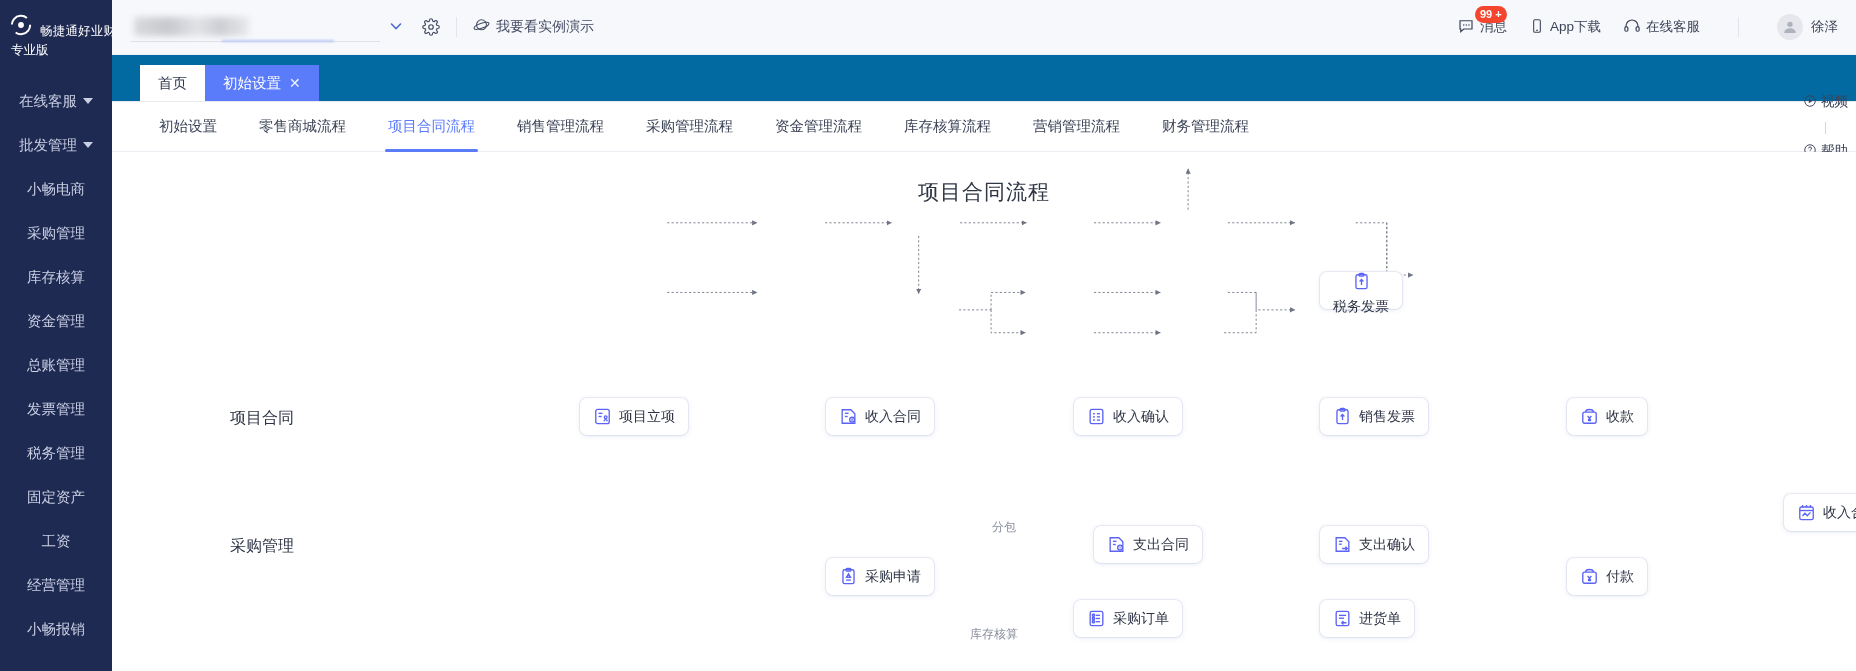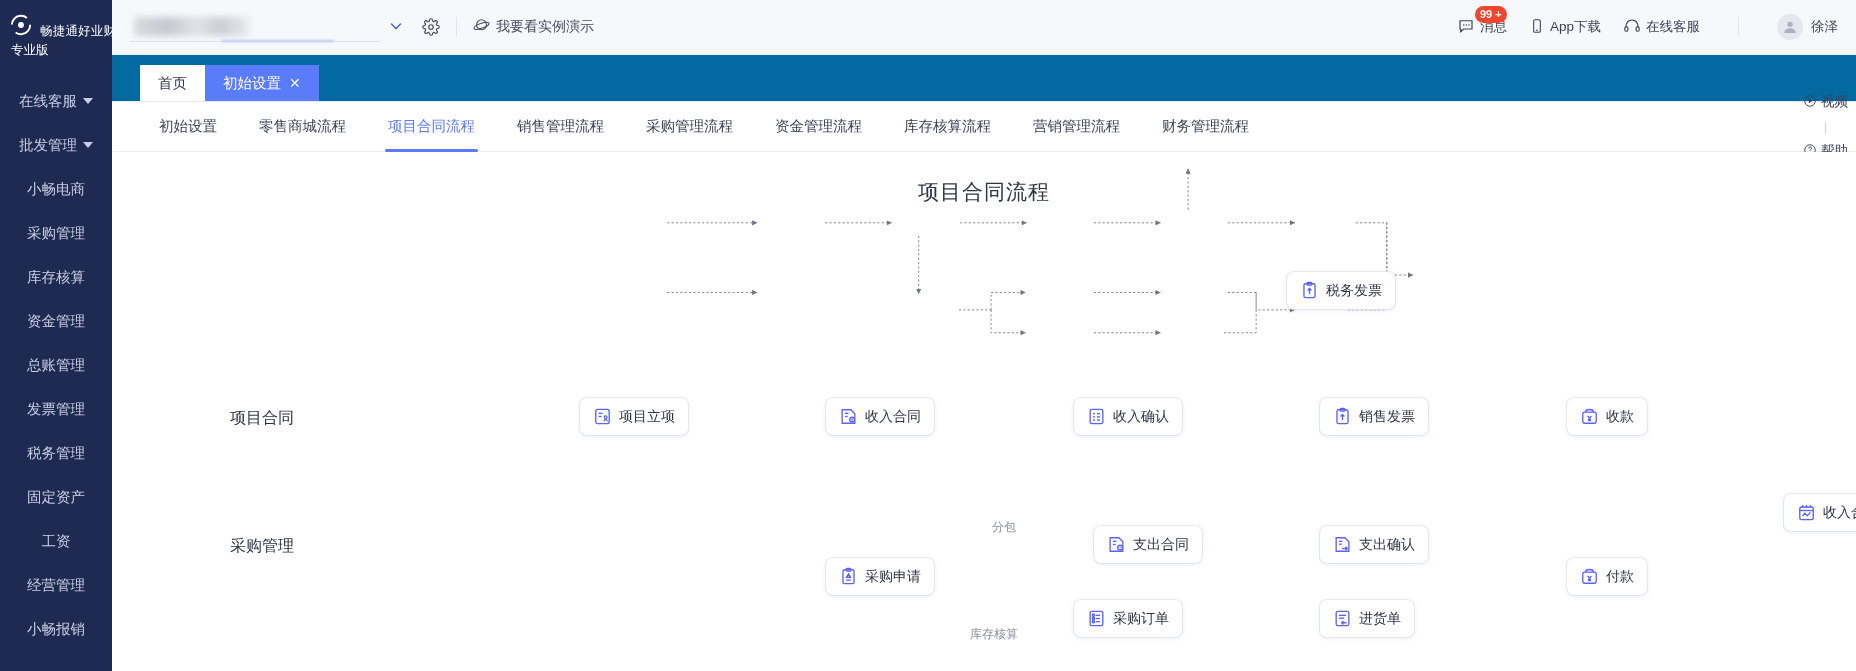--- a/index.html
+++ b/index.html
@@ -433,21 +433,21 @@
             <svg width="19" height="19" viewBox="0 0 24 24" fill="none" stroke="#5b64f5" stroke-width="1.7">
               <rect x="5" y="3.5" width="14" height="17.5" rx="2.2"></rect>
               <rect x="9" y="1.8" width="6" height="3.4" rx="1.2"></rect>
               <path d="M12 16.5V9.5"></path>
                 <path d="M9.6 11.9 12 9.4 14.4 11.9"></path>
             </svg>
           </span>
           <span class="lbl">销售发票</span>
         </div>
 
-        <div class="node" style="left:1175px; top:280px;">
+        <div class="node" style="left:1208px; top:280px;flex-direction:column;">
           <span>
             <svg width="19" height="19" viewBox="0 0 24 24" fill="none" stroke="#5b64f5" stroke-width="1.7">
               <rect x="5" y="3.5" width="14" height="17.5" rx="2.2"></rect>
               <rect x="9" y="1.8" width="6" height="3.4" rx="1.2"></rect>
               <path d="M12 16.5V9.5"></path>
                 <path d="M9.6 11.9 12 9.4 14.4 11.9"></path>
             </svg>
           </span>
           <span class="lbl">税务发票</span>
         </div>

